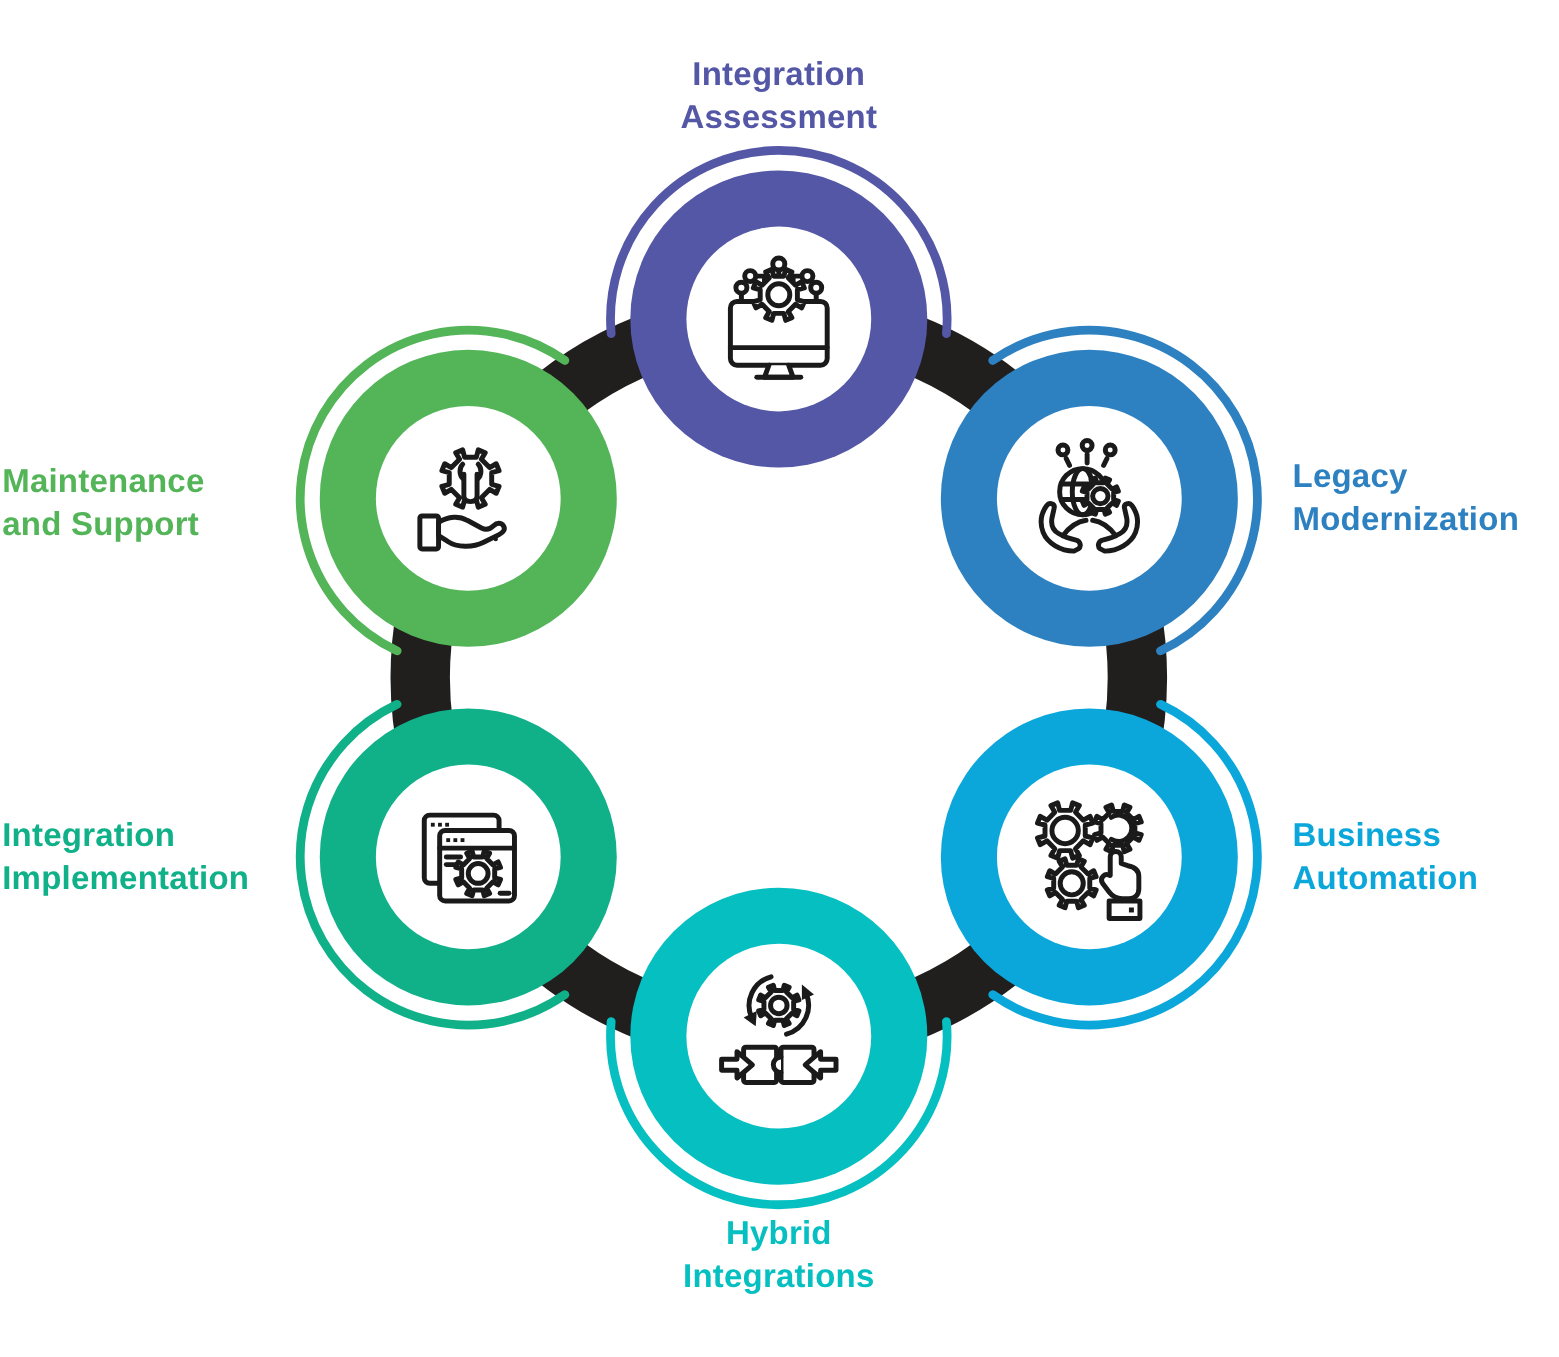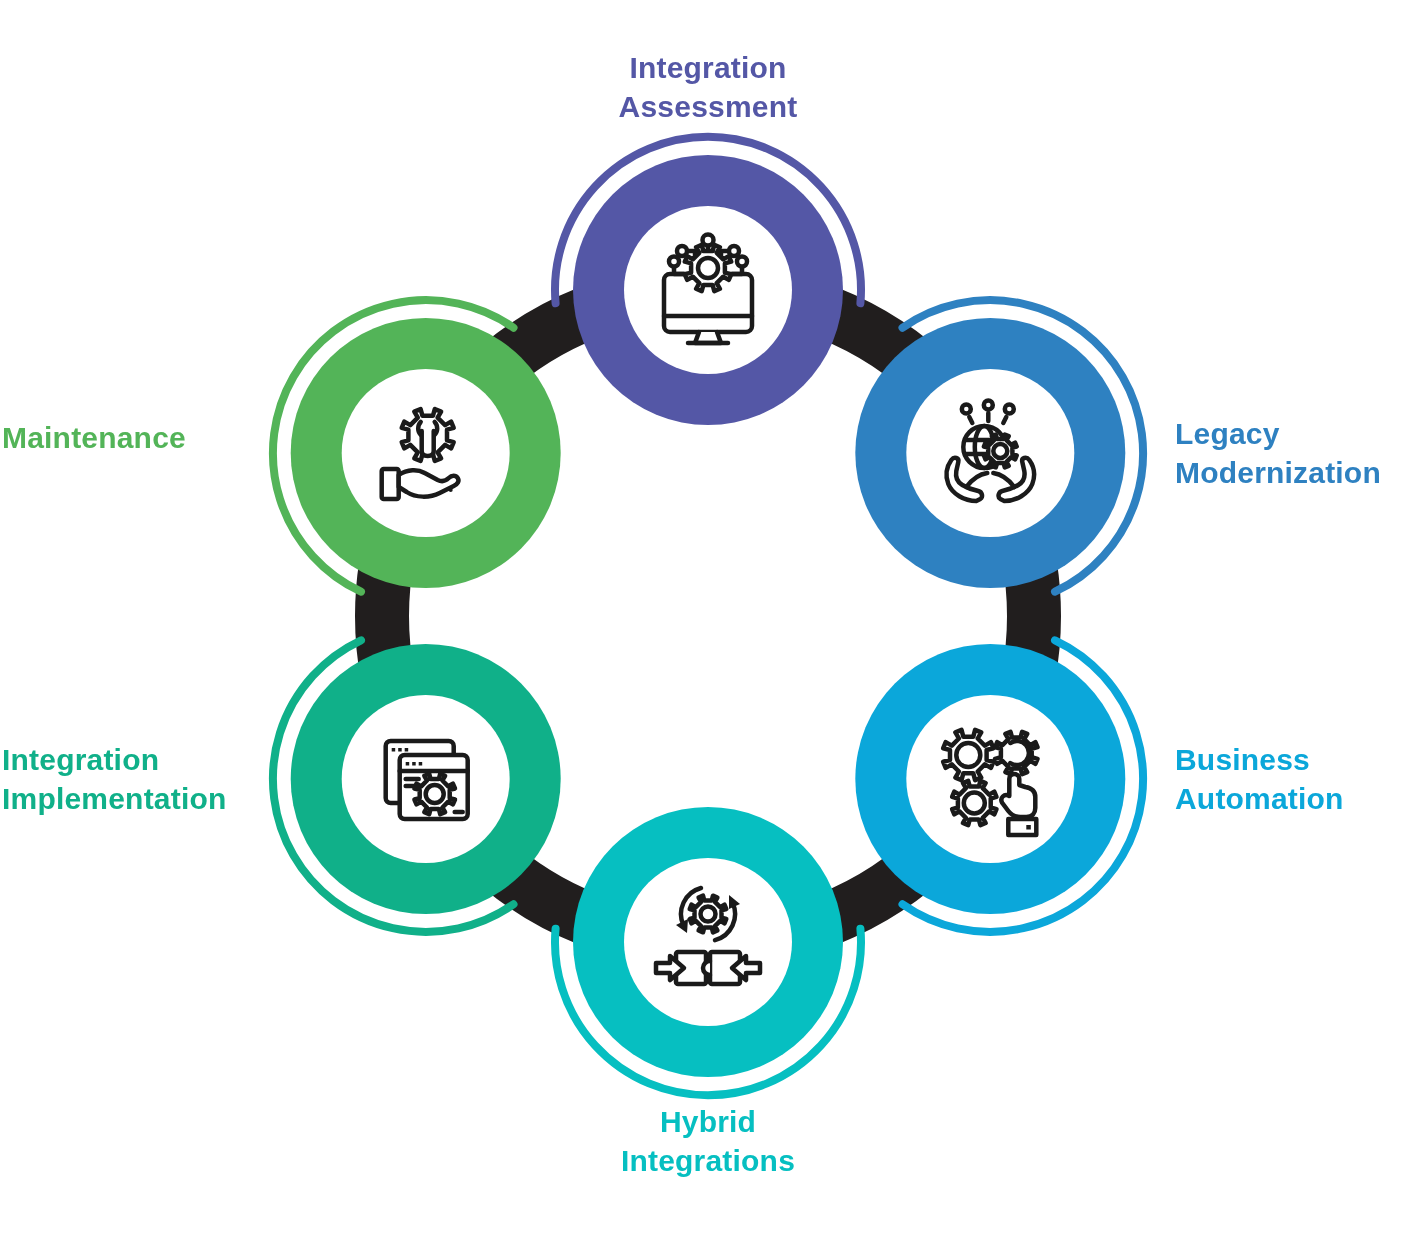--- a/index.html
+++ b/index.html
@@ -182,15 +182,16 @@
     <span class="ln">Integrations</span>
   </div>
 
   <div class="node-label align-r" style="left: 2px; top: 740px; width: 262px; color: rgb(16, 176, 137);">
     <span class="ln">Integration</span>
     <span class="ln">Implementation</span>
   </div>
 
   <div class="node-label align-r" style="left: 2px; top: 418px; width: 262px; color: rgb(83, 180, 88);">
     <span class="ln">Maintenance</span>
+    <span class="ln">and Support</span>
   </div>
 
 </div>
 
 </body></html>

